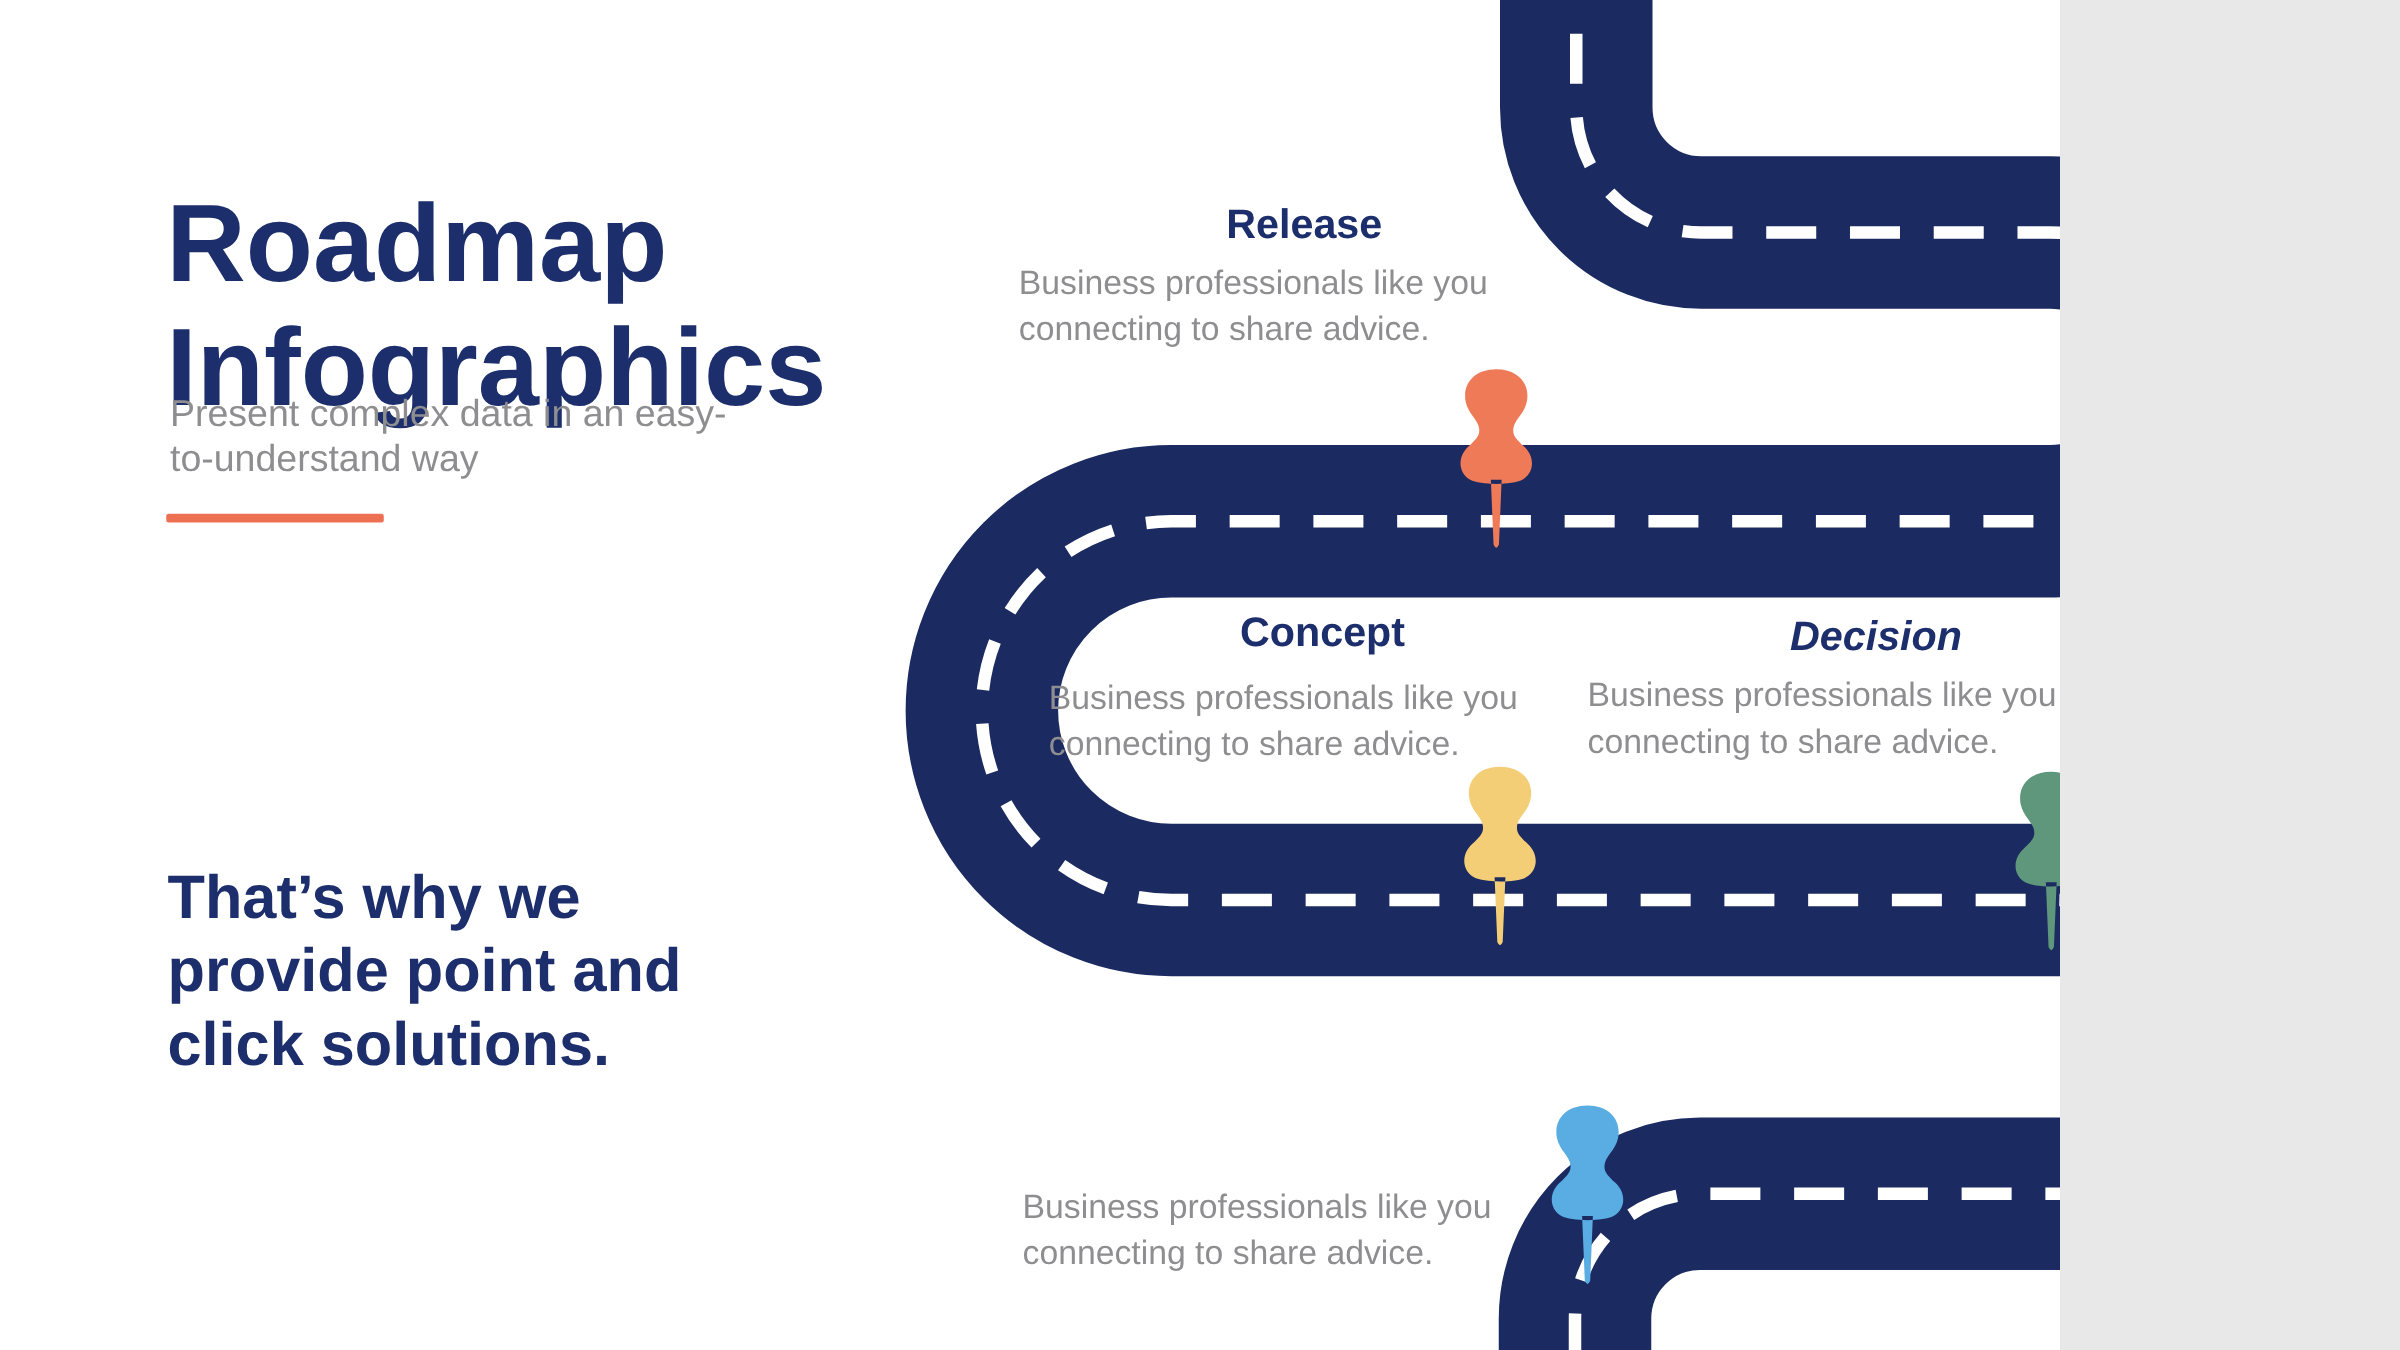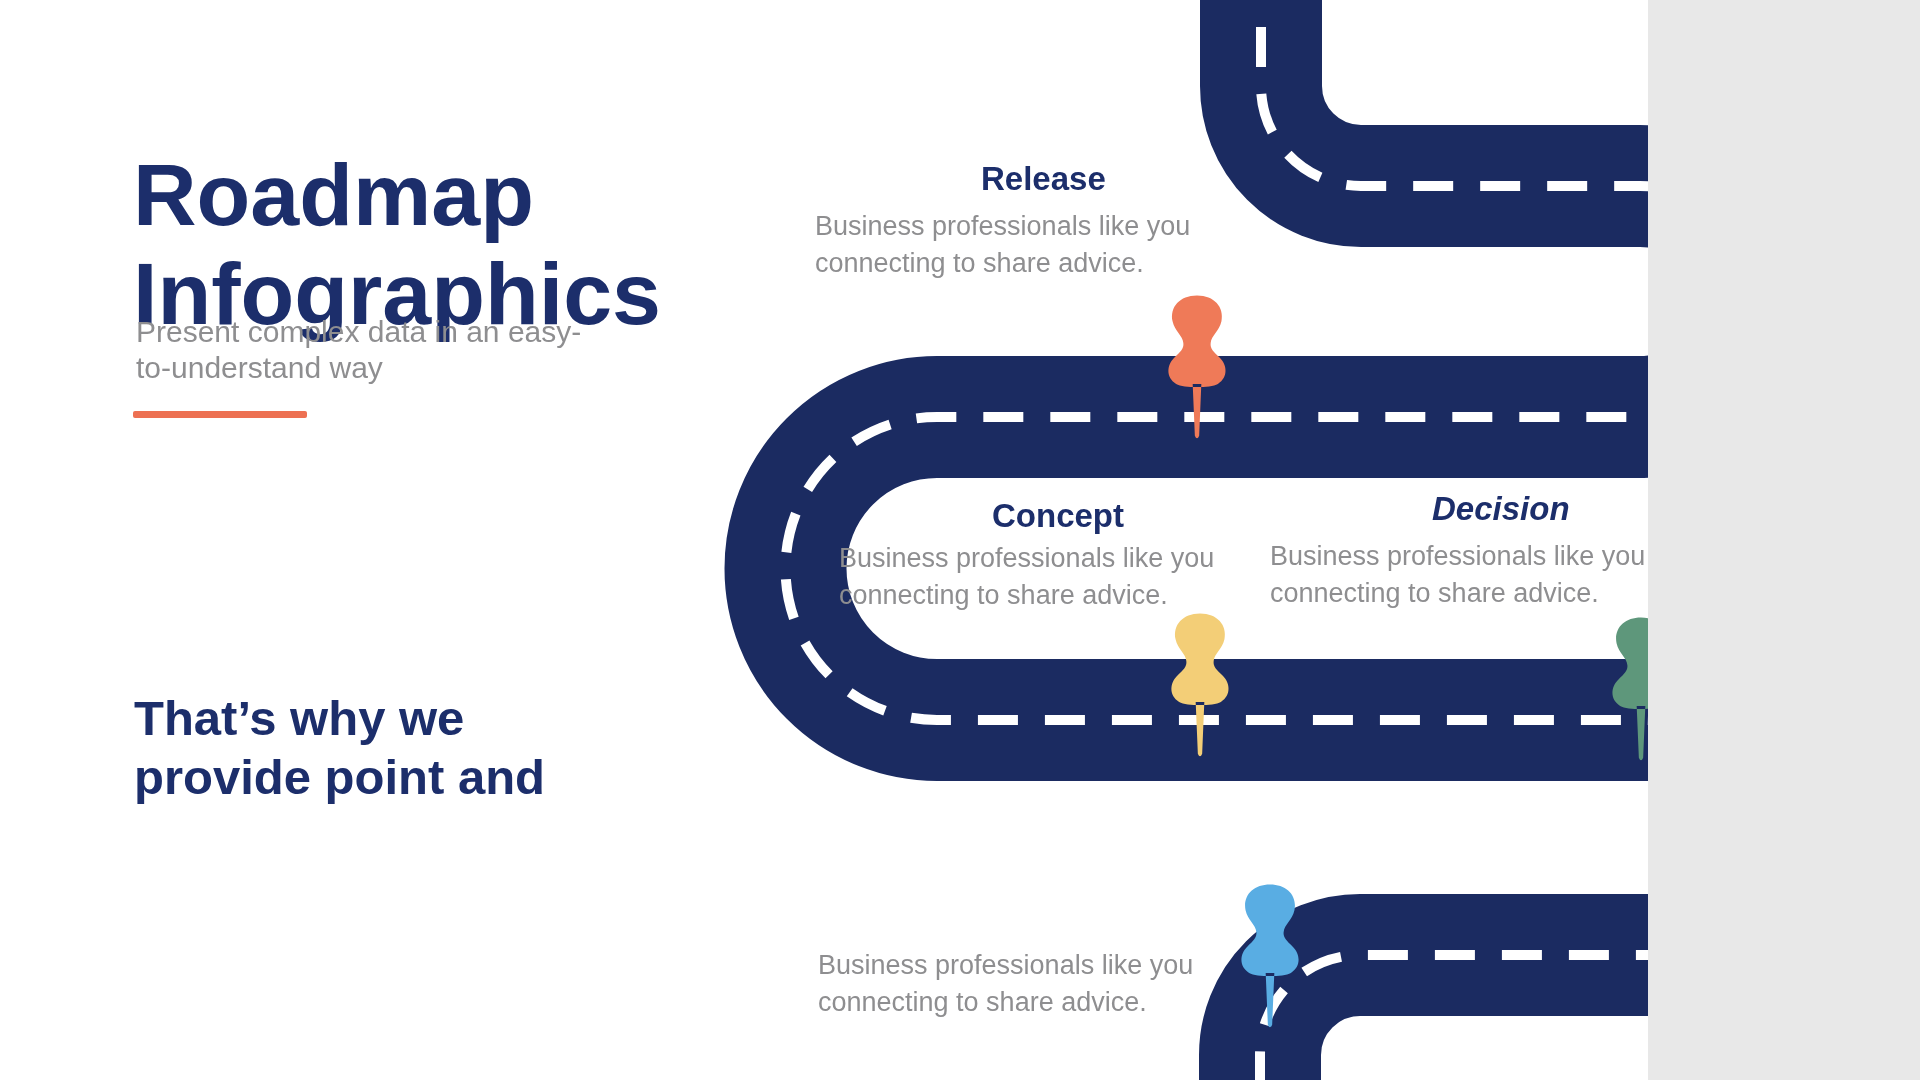--- a/index.html
+++ b/index.html
@@ -28,21 +28,21 @@
     position:absolute;width:300px;text-align:left;
     font-size:33px;font-weight:bold;color:#1C2E6B;
   }
   .m-desc{
     position:absolute;width:420px;text-align:left;
     font-size:27px;line-height:37px;color:#8E8E90;
   }
   .pin{position:absolute;width:72px;height:151px;}
   .t-release{left:981px;top:160px;}
   .d-release{left:815px;top:208px;}
-  .t-concept{left:992px;top:497px;}
+  .t-concept{left:992px;top:487px;}
   .d-concept{left:839px;top:540px;}
   .t-decision{left:1432px;top:490px;font-style:italic;}
   .d-decision{left:1270px;top:538px;}
   .t-results{left:985px;top:899px;}
   .d-results{left:818px;top:947px;}
   .pin-release{left:1161px;top:294px;}
   .pin-concept{left:1164px;top:612px;}
   .pin-decision{left:1605px;top:616px;}
   .pin-results{left:1234px;top:883px;}
 </style>
@@ -72,20 +72,21 @@
   <div class="subtitle">
     <span>Present complex data in an easy-</span><br>
     <span>to-understand way</span>
   </div>
 
   <div class="accent-rule"></div>
 
   <div class="tagline">
     <span>That’s why we</span><br>
     <span>provide point and</span><br>
+    <span>click solutions.</span>
   </div>
 
   <div class="m-title t-release">Release</div>
   <div class="m-desc d-release">
     <span>Business professionals like you</span><br>
     <span>connecting to share advice.</span>
   </div>
   <svg class="pin pin-release" viewBox="0 0 100 210">
     <path d="M50,2 C74,2 88,18 84,38 C81,52 70,58 69,68 C68,76 73,80 81,88 C92,98 94,116 79,125 C68,131 32,131 21,125 C6,116 8,98 19,88 C27,80 32,76 31,68 C30,58 19,52 16,38 C12,18 26,2 50,2 Z
              M44,125 L47,197 Q50,204 53,197 L56,125 Z" fill="#EF7A58"></path>

